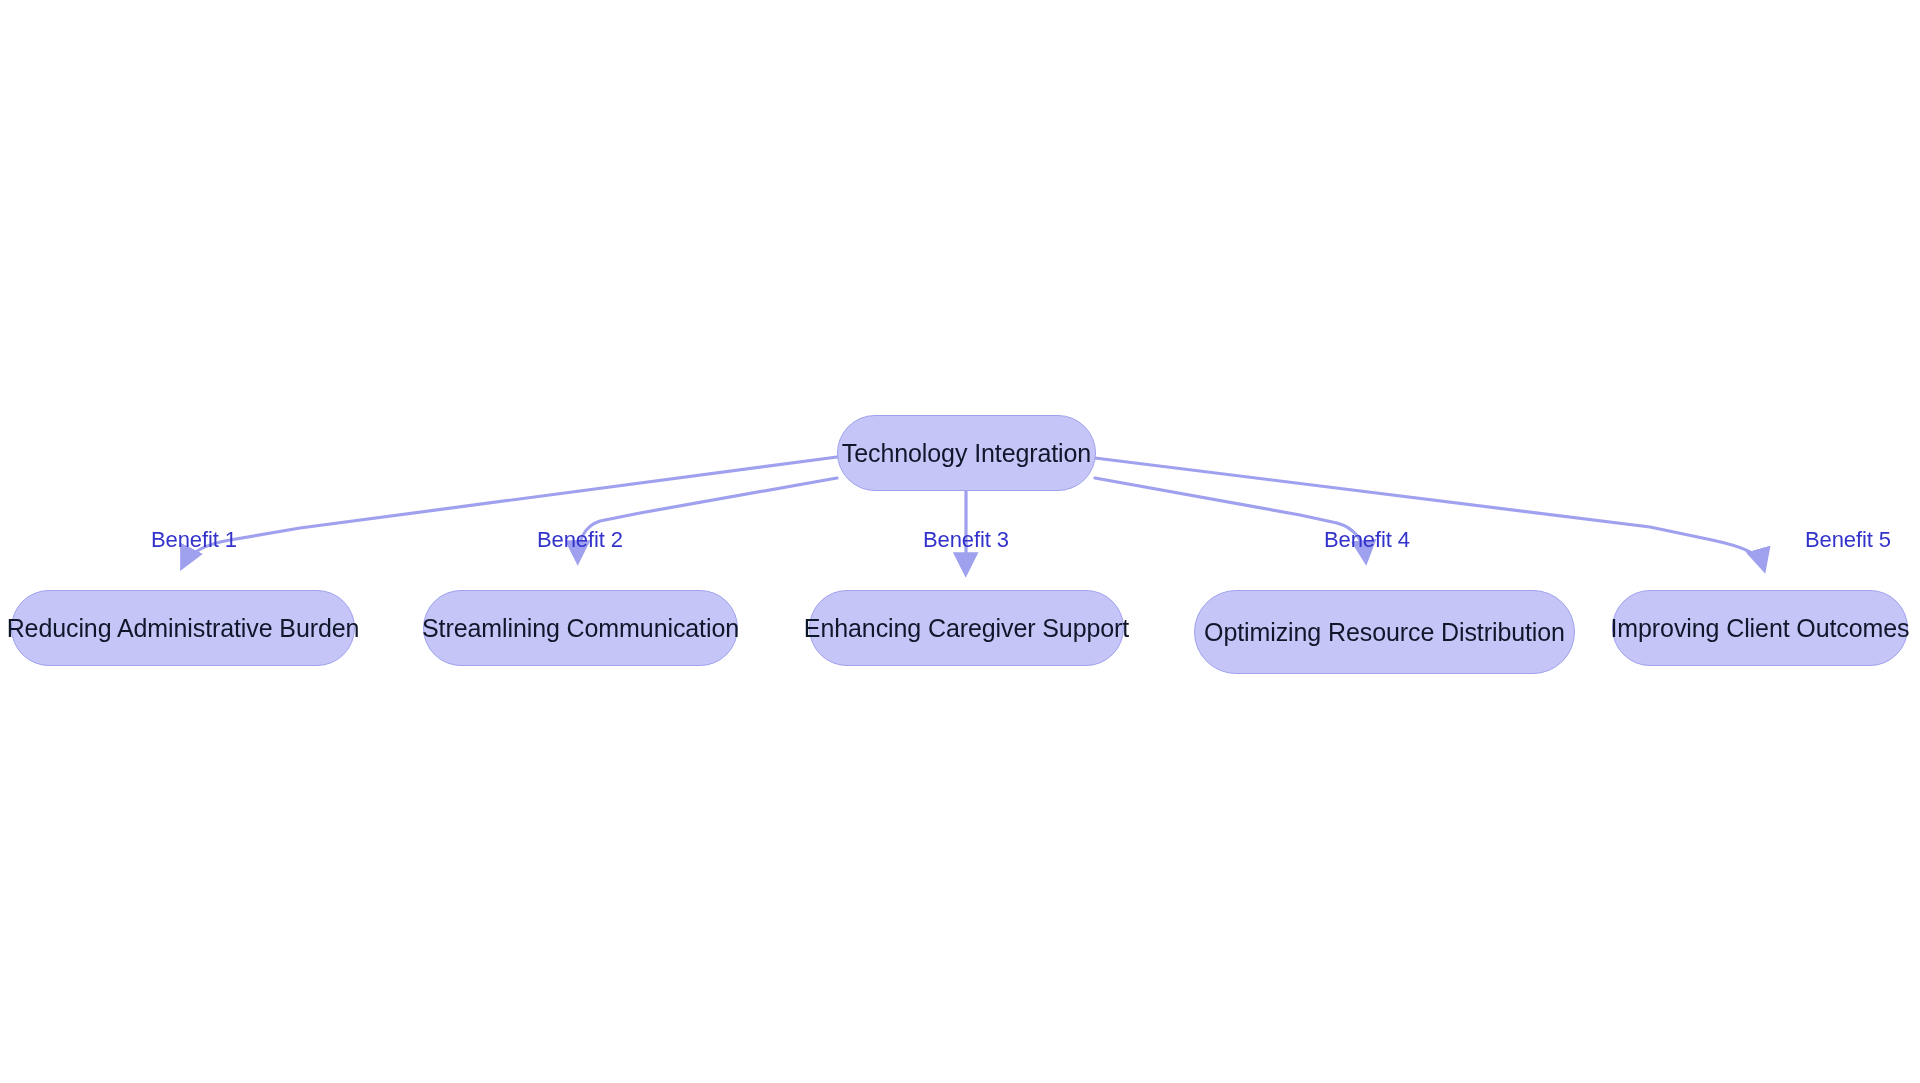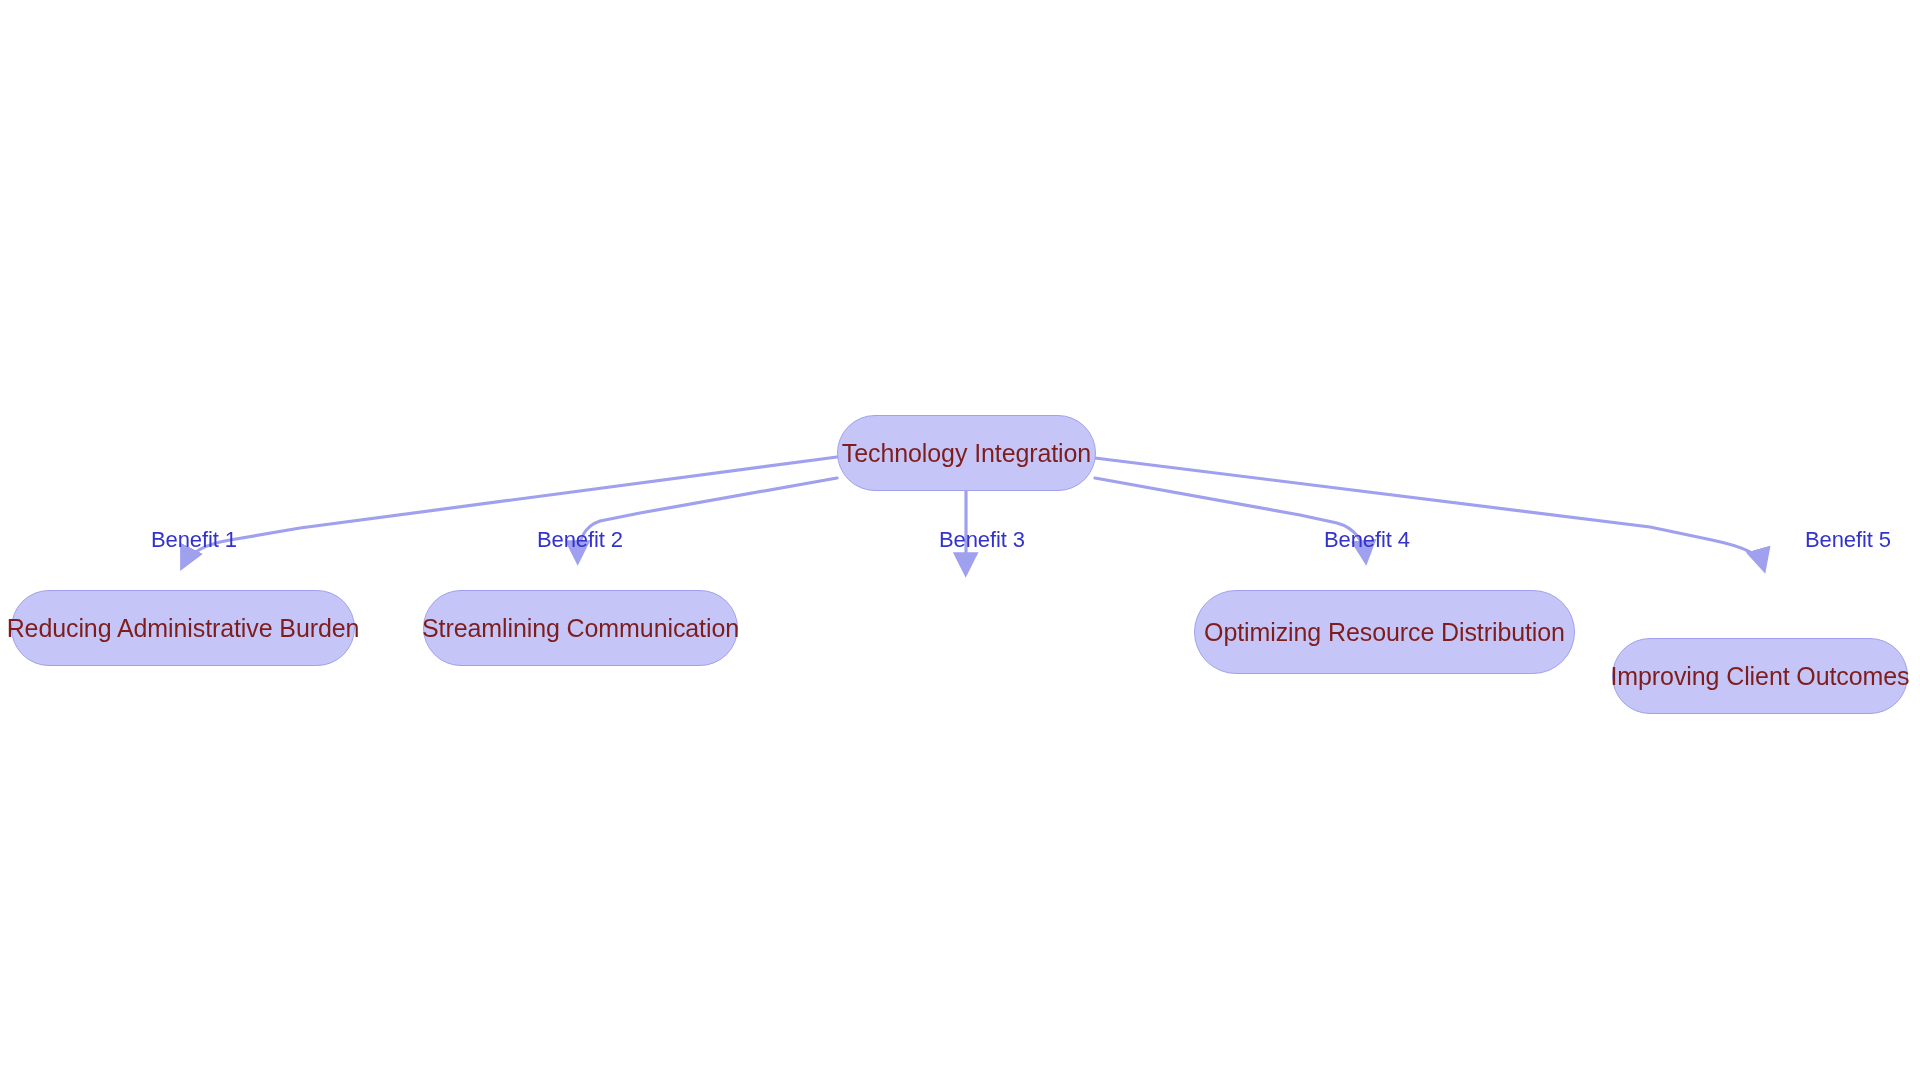--- a/index.html
+++ b/index.html
@@ -29,21 +29,21 @@
   }
   .node {
     position: absolute;
     box-sizing: border-box;
     background: #c5c6f7;
     border: 1.6px solid #9fa0ee;
     border-radius: 999px;
     display: flex;
     align-items: center;
     justify-content: center;
-    color: #7f1d1d;
+    color: #0f172a;
     font-family: "Liberation Sans", sans-serif;
     font-size: 25px;
     font-weight: 400;
     letter-spacing: -0.1px;
     white-space: nowrap;
   }
   .node-label {
     pointer-events: none;
   }
   .edge-label {
@@ -85,32 +85,35 @@
   </div>
 
   <div class="node" style="left:11px; top:590px; width:344px; height:76px;">
     <span class="node-label">Reducing Administrative Burden</span>
   </div>
 
   <div class="node" style="left:423px; top:590px; width:315px; height:76px;">
     <span class="node-label">Streamlining Communication</span>
   </div>
 
+  <div class="node" style="left:809px; top:590px; width:315px; height:76px;">
+    <span class="node-label">Enhancing Caregiver Support</span>
+  </div>
 
   <div class="node" style="left:1194px; top:590px; width:381px; height:84px;">
     <span class="node-label">Optimizing Resource Distribution</span>
   </div>
 
-  <div class="node" style="left:1612px; top:590px; width:296px; height:76px;margin-top:48px;">
+  <div class="node" style="left:1612px; top:590px; width:296px; height:76px;">
     <span class="node-label">Improving Client Outcomes</span>
   </div>
 
   <div class="edge-label" style="left:181px; top:540px;margin-left:13px;">Benefit 1</div>
 
   <div class="edge-label" style="left:580px; top:540px;">Benefit 2</div>
 
-  <div class="edge-label" style="left:966px; top:540px;margin-left:16px;">Benefit 3</div>
+  <div class="edge-label" style="left:966px; top:540px;">Benefit 3</div>
 
   <div class="edge-label" style="left:1367px; top:540px;">Benefit 4</div>
 
   <div class="edge-label" style="left:1848px; top:540px;text-align:center;">Benefit 5</div>
 
 </div>
 
 </body></html>

